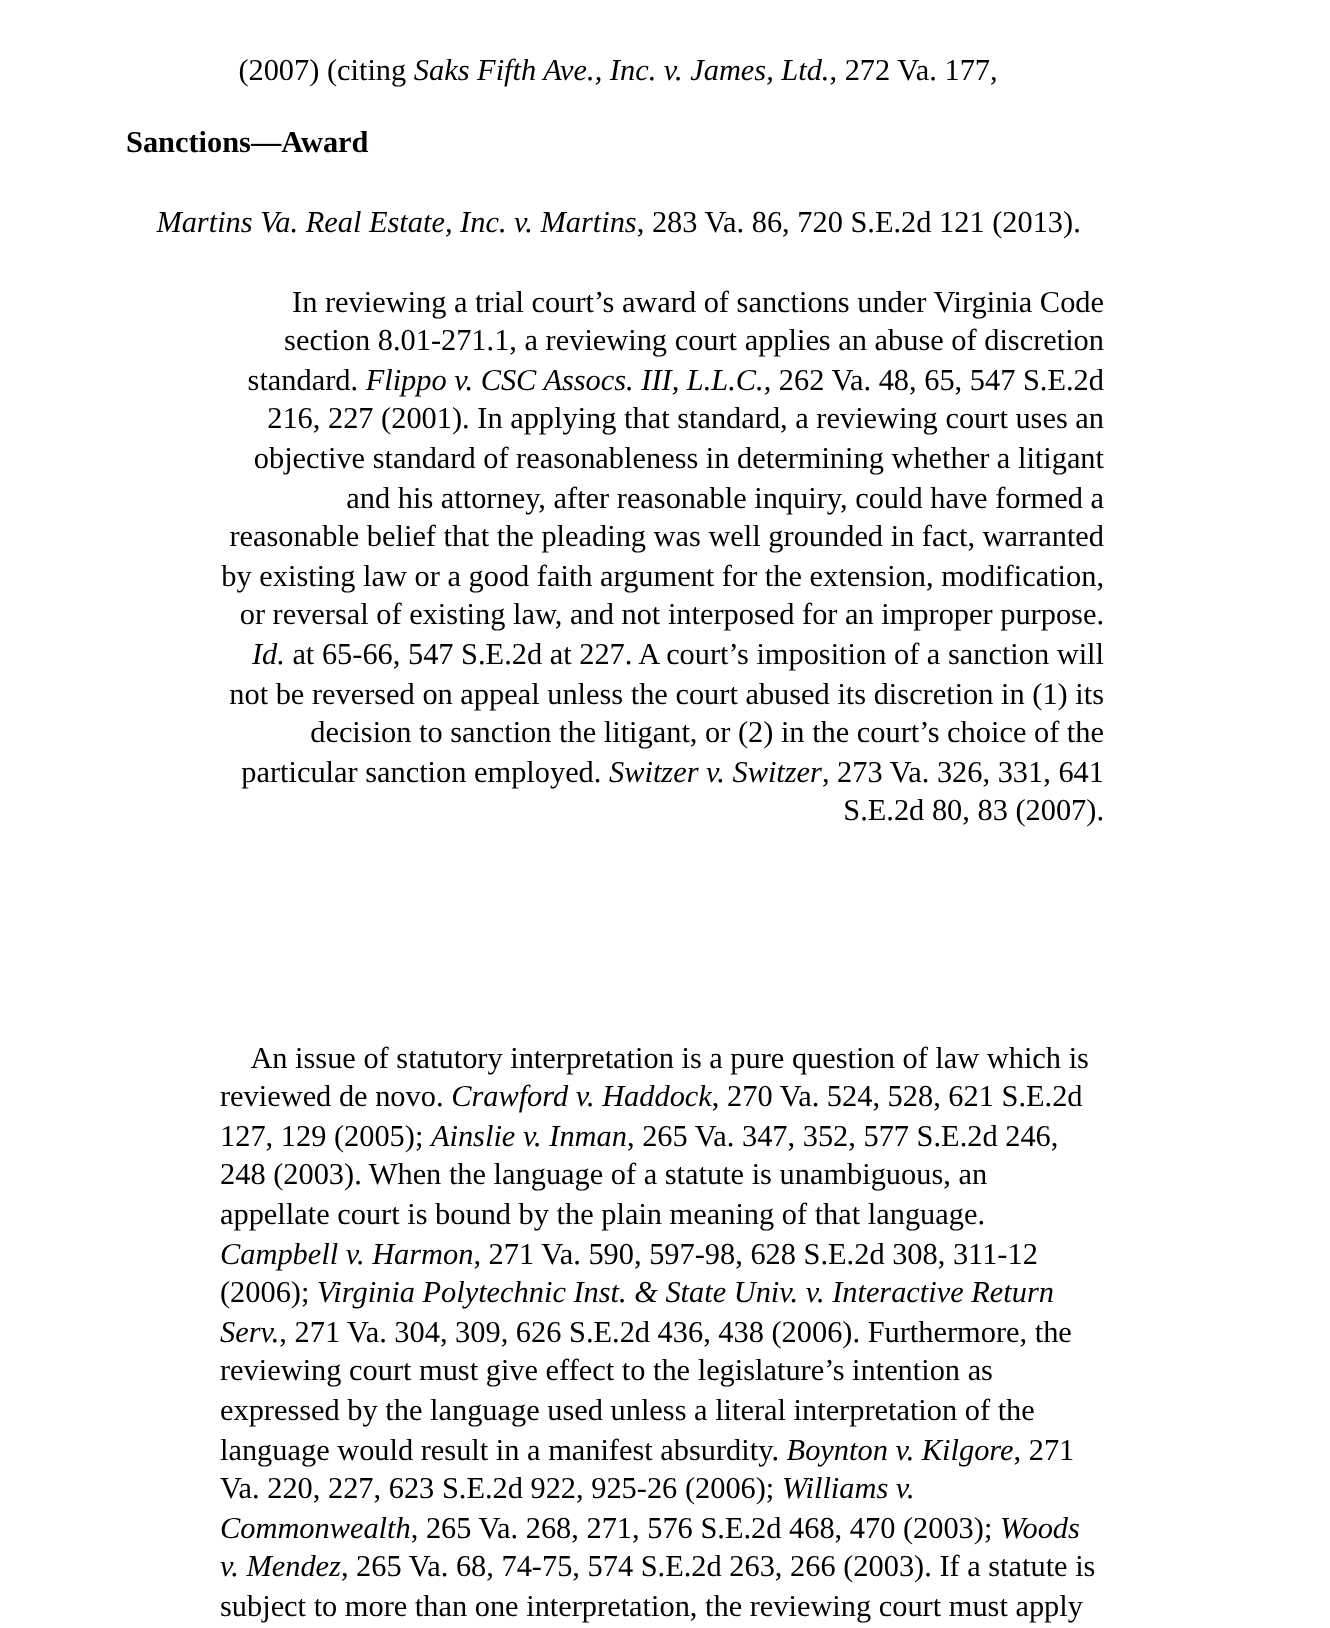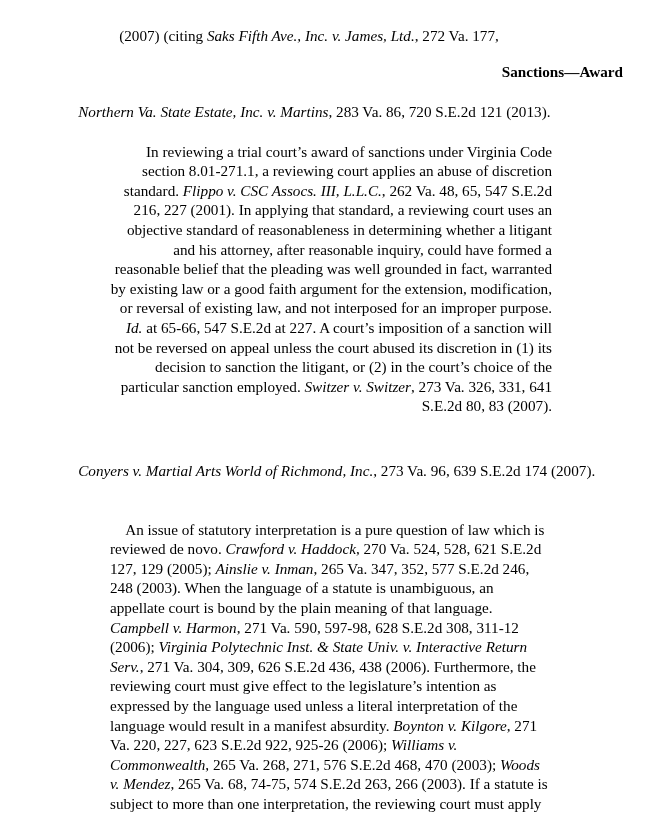--- a/index.html
+++ b/index.html
@@ -61,32 +61,29 @@
 </style>
 </head>
 <body>
 
 <div class="page">
 
   <div class="block cont-cite" style="top:6px;">
     <span>(2007) (citing </span><i>Saks Fifth Ave., Inc. v. James, Ltd.</i><span>, 272 Va. 177,</span><br>
   </div>
 
-  <div class="block heading" style="top:62px;text-align:right;">Sanctions—Award</div>
+  <div class="block heading" style="top:62px;">Sanctions—Award</div>
 
   <div class="block cite" style="top:82px;">
-    <i>Northern Va. State Estate, Inc. v. Martins</i><span>, 283 Va. 86, 720 S.E.2d 121 (2013).</span>
+    <i>Martins Va. Real Estate, Inc. v. Martins</i><span>, 283 Va. 86, 720 S.E.2d 121 (2013).</span>
   </div>
 
   <div class="block quote first-indent" style="top:122px;text-align:right;">
     <span>In reviewing a trial court’s award of sanctions under Virginia Code section 8.01-271.1, a reviewing court applies an abuse of discretion standard. </span><i>Flippo v. CSC Assocs. III, L.L.C.</i><span>, 262 Va. 48, 65, 547 S.E.2d 216, 227 (2001). In applying that standard, a reviewing court uses an objective standard of reasonableness in determining whether a litigant and his attorney, after reasonable inquiry, could have formed a reasonable belief that the pleading was well grounded in fact, warranted by existing law or a good faith argument for the extension, modification, or reversal of existing law, and not interposed for an improper purpose. </span><i>Id.</i><span> at 65-66, 547 S.E.2d at 227. A court’s imposition of a sanction will not be reversed on appeal unless the court abused its discretion in (1) its decision to sanction the litigant, or (2) in the court’s choice of the particular sanction employed. </span><i>Switzer v. Switzer</i><span>, 273 Va. 326, 331, 641 S.E.2d 80, 83 (2007).</span>
   </div>
 
 
-  <div class="block cite" style="top:441px;">
-    <i>Conyers v. Martial Arts World of Richmond, Inc.</i><span>, 273 Va. 96, 639 S.E.2d 174 (2007).</span>
-  </div>
 
   <div class="block quote first-indent" style="top:500px;">
     <span>An issue of statutory interpretation is a pure question of law which is reviewed de novo. </span><i>Crawford v. Haddock</i><span>, 270 Va. 524, 528, 621 S.E.2d 127, 129 (2005); </span><i>Ainslie v. Inman</i><span>, 265 Va. 347, 352, 577 S.E.2d 246, 248 (2003). When the language of a statute is unambiguous, an appellate court is bound by the plain meaning of that language. </span><i>Campbell v. Harmon</i><span>, 271 Va. 590, 597-98, 628 S.E.2d 308, 311-12 (2006); </span><i>Virginia Polytechnic Inst. &amp; State Univ. v. Interactive Return Serv.</i><span>, 271 Va. 304, 309, 626 S.E.2d 436, 438 (2006). Furthermore, the reviewing court must give effect to the legislature’s intention as expressed by the language used unless a literal interpretation of the language would result in a manifest absurdity. </span><i>Boynton v. Kilgore</i><span>, 271 Va. 220, 227, 623 S.E.2d 922, 925-26 (2006); </span><i>Williams v. Commonwealth</i><span>, 265 Va. 268, 271, 576 S.E.2d 468, 470 (2003); </span><i>Woods v. Mendez</i><span>, 265 Va. 68, 74-75, 574 S.E.2d 263, 266 (2003). If a statute is subject to more than one interpretation, the reviewing court must apply the</span>
   </div>
 
 </div>
 
 </body></html>

